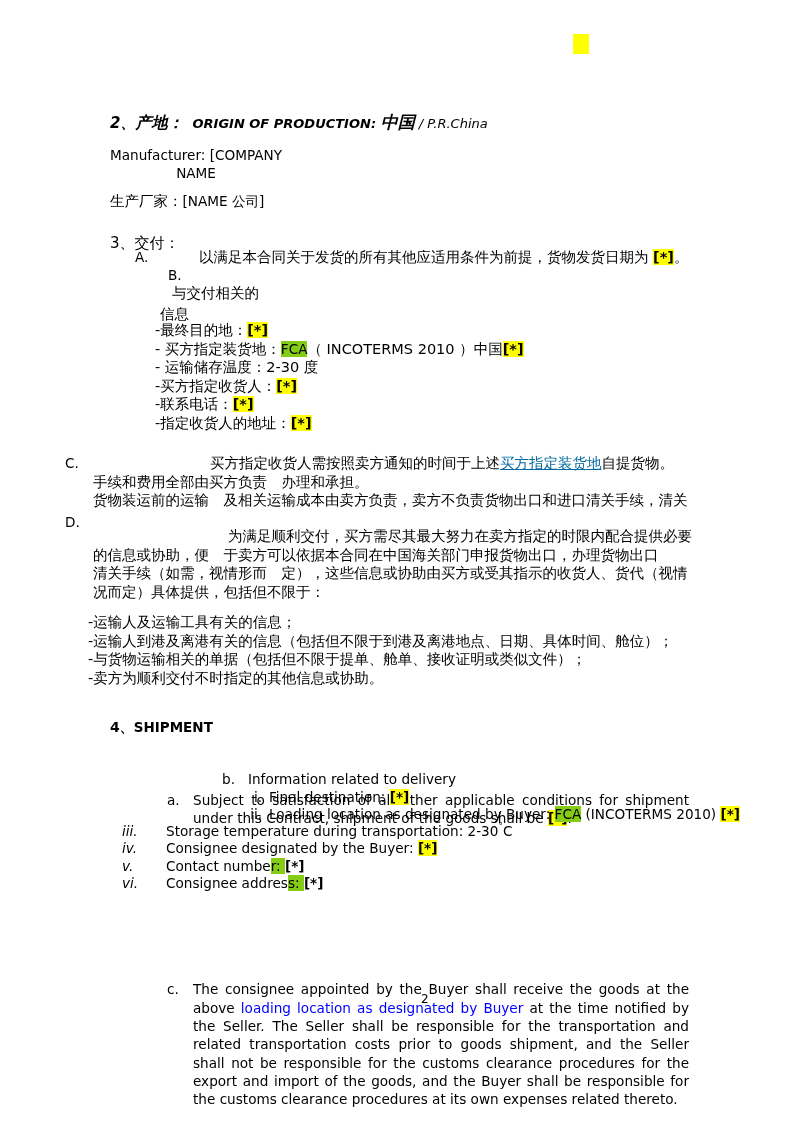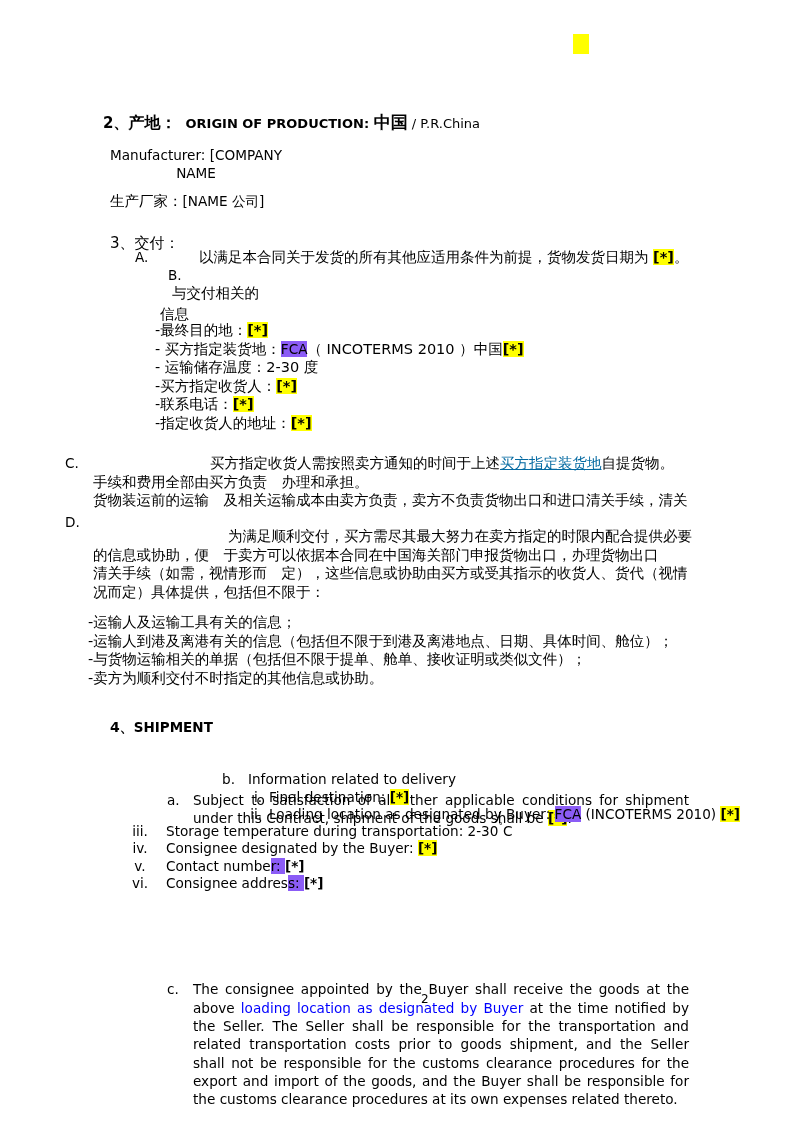--- a/index.html
+++ b/index.html
@@ -7,21 +7,21 @@
     position:relative;
     width:793px; height:1122px;
     background:#ffffff;
     color:#000;
     font-family:"DejaVu Sans","Liberation Sans",sans-serif;
     overflow:hidden;
   }
   .abs { position:absolute; }
   .zh  { font-size:14.5px; line-height:18.6px; }
   .en  { font-size:13.6px; line-height:18.3px; }
-  .hl  { background:#8b5cf6; }
+  .hl  { background:#84cc16; }
   .star{ background:#FFFF00; font-weight:bold; }
   .star-plain { font-weight:bold; }
   .link-zh { color:#0369a1; text-decoration:underline; }
   .link-en { color:#0000FF; }
   .nowrap { white-space:nowrap; }
 
   
   .h2-num { font-weight:bold; font-size:15px; }
   .h2-zh  { font-weight:bold; font-size:16px; }
   .h2-en  { font-weight:bold; font-size:13px; }
@@ -35,37 +35,37 @@
   .hang { position:relative; }
   .hang > .lbl { position:absolute; left:0; top:0; }
 
   .para-c-lines { margin-left:28px; }
   .para-c-lines .l1 { padding-left:117px; }
   .para-d-lines .l1 { padding-left:135px; }
 
   .en-para { margin-left:26px; width:496px; text-align:justify; }
 
   .roman-sm .lbl { display:inline-block; width:22px; text-align:right; margin-right:7px; }
-  .roman-lg .lbl { display:inline-block; width:36px; text-align:center; margin-right:8px; }
+  .roman-lg .lbl { display:inline-block; width:36px; text-align:left; margin-right:8px;font-style:italic; }
   .letter-b .lbl { display:inline-block; width:26px; }
   .label-a  { display:inline-block; width:64px; }
 
   .deg { font-size:9px; vertical-align:super; line-height:0; }
 
   .yellow-square { background:#FFFF00; width:16px; height:20px; }
   .pagenum { font-size:12px; }
 </style>
 </head>
 <body>
 
 <div class="page">
 
   <div class="abs yellow-square" style="left:573px; top:34px;"></div>
 
-  <div class="abs nowrap" style="left:103px; top:111px;"><span class="h2-num">2、</span><span class="h2-zh">产地：</span><span class="h2-en">&nbsp;&nbsp;<span>ORIGIN OF PRODUCTION:</span> </span><span class="h2-cn">中国</span><span class="h2-tail"> <span>/ P.R.China</span></span></div>
+  <div class="abs nowrap" style="left:110px; top:111px;font-style:italic;"><span class="h2-num">2、</span><span class="h2-zh">产地：</span><span class="h2-en">&nbsp;&nbsp;<span>ORIGIN OF PRODUCTION:</span> </span><span class="h2-cn">中国</span><span class="h2-tail"> <span>/ P.R.China</span></span></div>
 
   <div class="abs en" style="left:110px; top:146px;text-align:center;">
     <div>Manufacturer: [COMPANY</div>
     <div>NAME</div>
   </div>
 
   <div class="abs nowrap" style="left:110px; top:191px;"><span class="zh">生产厂家：</span><span class="en">[NAME 公司]</span></div>
 
   <div class="abs h3 nowrap" style="left:110px; top:234px;">3、交付：</div>
 

